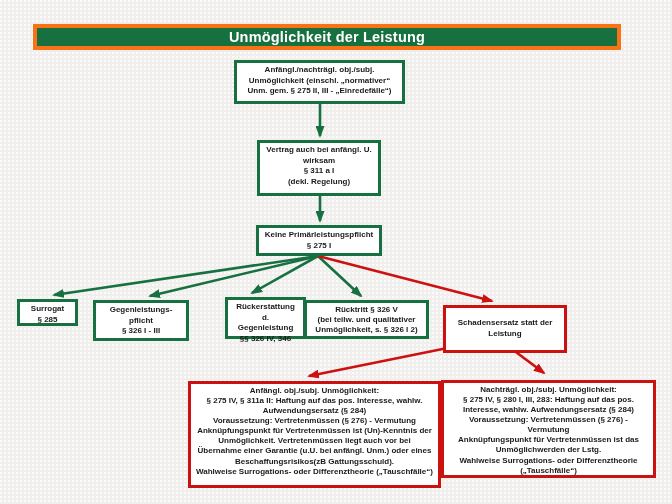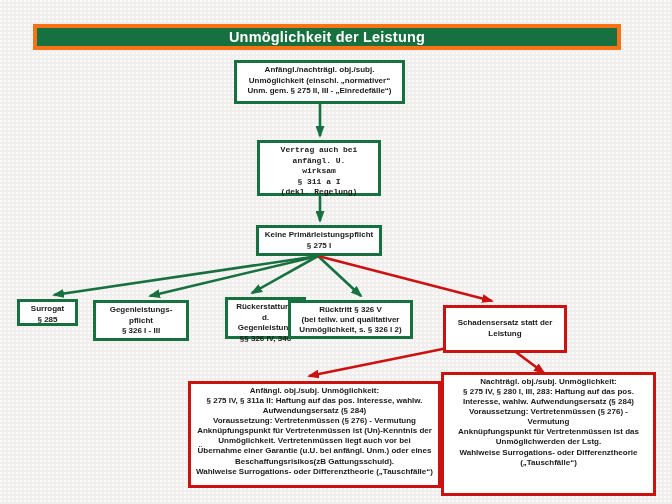--- a/index.html
+++ b/index.html
@@ -82,21 +82,21 @@
   <line class="lr" x1="497" y1="338" x2="309" y2="376" marker-end="url(#ah-r)"></line>
   <line class="lr" x1="497" y1="338" x2="544" y2="373" marker-end="url(#ah-r)"></line>
 </svg>
 
 <div class="node" style="left:234px;top:60px;width:171px;height:44px;">
   <span>Anfängl./nachträgl. obj./subj.
 Unmöglichkeit (einschl. „normativer“
 Unm. gem. § 275 II, III - „Einredefälle“)</span>
 </div>
 
-<div class="node" style="left:257px;top:140px;width:124px;height:56px;font-family:Liberation Mono, monospace;">
+<div class="node" style="left:257px;top:140px;width:124px;height:56px;">
   <span>Vertrag auch bei anfängl. U.
 wirksam
 § 311 a I
 (dekl. Regelung)</span>
 </div>
 
 <div class="node" style="left:256px;top:225px;width:126px;height:31px;">
   <span>Keine Primärleistungspflicht
 § 275 I</span>
 </div>
@@ -111,21 +111,21 @@
 pflicht
 § 326 I - III</span>
 </div>
 
 <div class="node" style="left:225px;top:297px;width:81px;height:42px;">
   <span>Rückerstattung d.
 Gegenleistung
 §§ 326 IV, 346</span>
 </div>
 
-<div class="node tight" style="left:288px;top:300px;width:125px;height:39px;">
+<div class="node tight" style="left:304px;top:300px;width:125px;height:39px;">
   <span>Rücktritt § 326 V
 (bei teilw. und qualitativer
 Unmöglichkeit, s. § 326 I 2)</span>
 </div>
 
 <div class="node red center" style="left:443px;top:305px;width:124px;height:48px;">
   <span>Schadensersatz statt der
 Leistung</span>
 </div>
 
@@ -134,21 +134,21 @@
 § 275 IV, § 311a II: Haftung auf das pos. Interesse, wahlw.
 Aufwendungsersatz (§ 284)
 Voraussetzung: Vertretenmüssen (§ 276) - Vermutung
 Anknüpfungspunkt für Vertretenmüssen ist (Un)-Kenntnis der
 Unmöglichkeit. Vertretenmüssen liegt auch vor bei
 Übernahme einer Garantie (u.U. bei anfängl. Unm.) oder eines
 Beschaffungsrisikos(zB Gattungsschuld).
 Wahlweise Surrogations- oder Differenztheorie („Tauschfälle“)</span>
 </div>
 
-<div class="node red tight" style="left:441px;top:372px;width:215px;height:124px;">
+<div class="node red tight" style="left:441px;top:380px;width:215px;height:98px;">
   <span>Nachträgl. obj./subj. Unmöglichkeit:
 § 275 IV, § 280 I, III, 283: Haftung auf das pos.
 Interesse, wahlw. Aufwendungsersatz (§ 284)
 Voraussetzung: Vertretenmüssen (§ 276) - Vermutung
 Anknüpfungspunkt für Vertretenmüssen ist das
 Unmöglichwerden der Lstg.
 Wahlweise Surrogations- oder Differenztheorie
 („Tauschfälle“)</span>
 </div>
 

